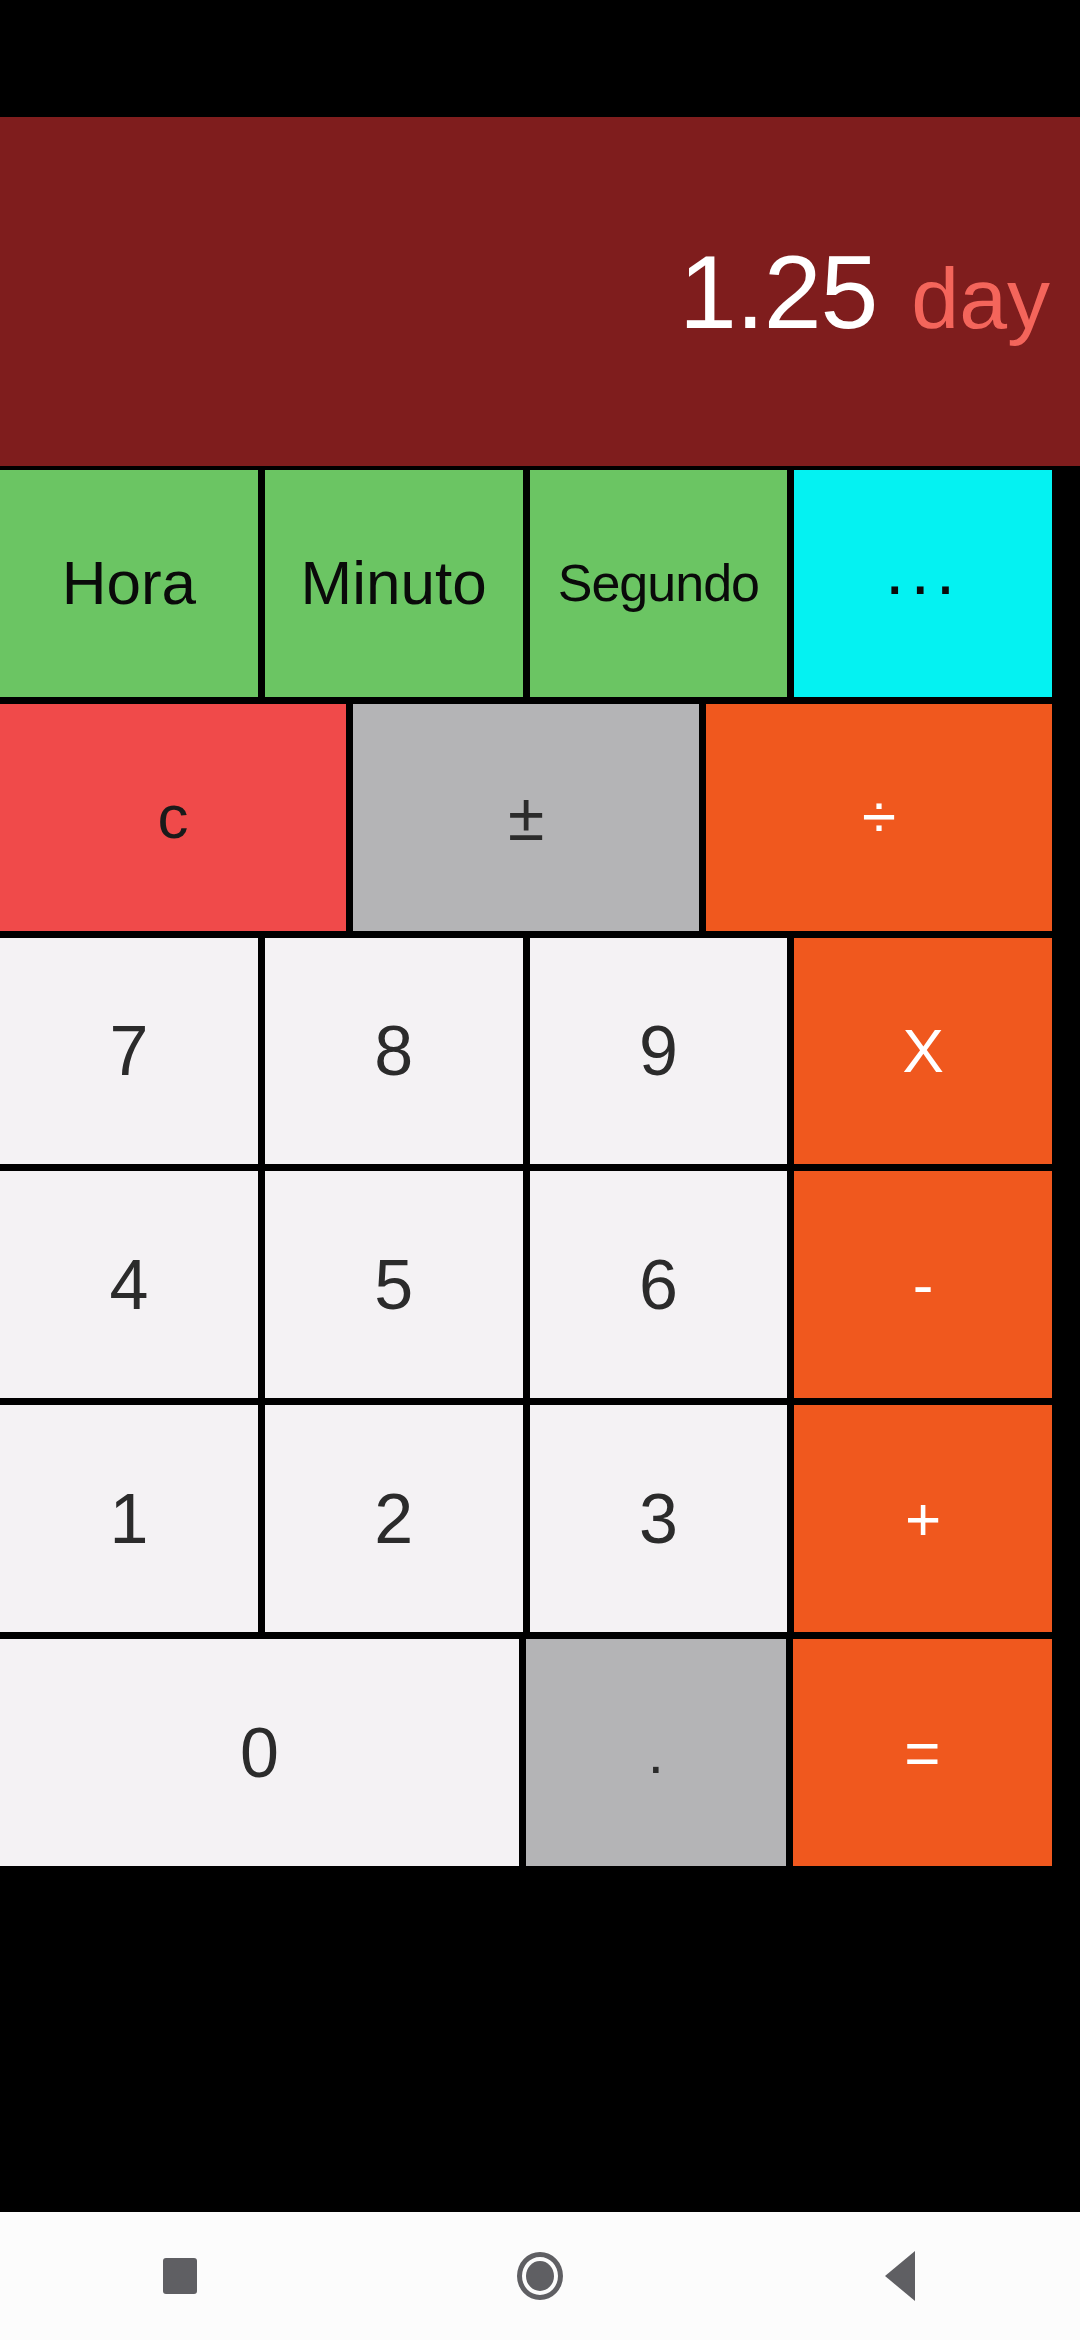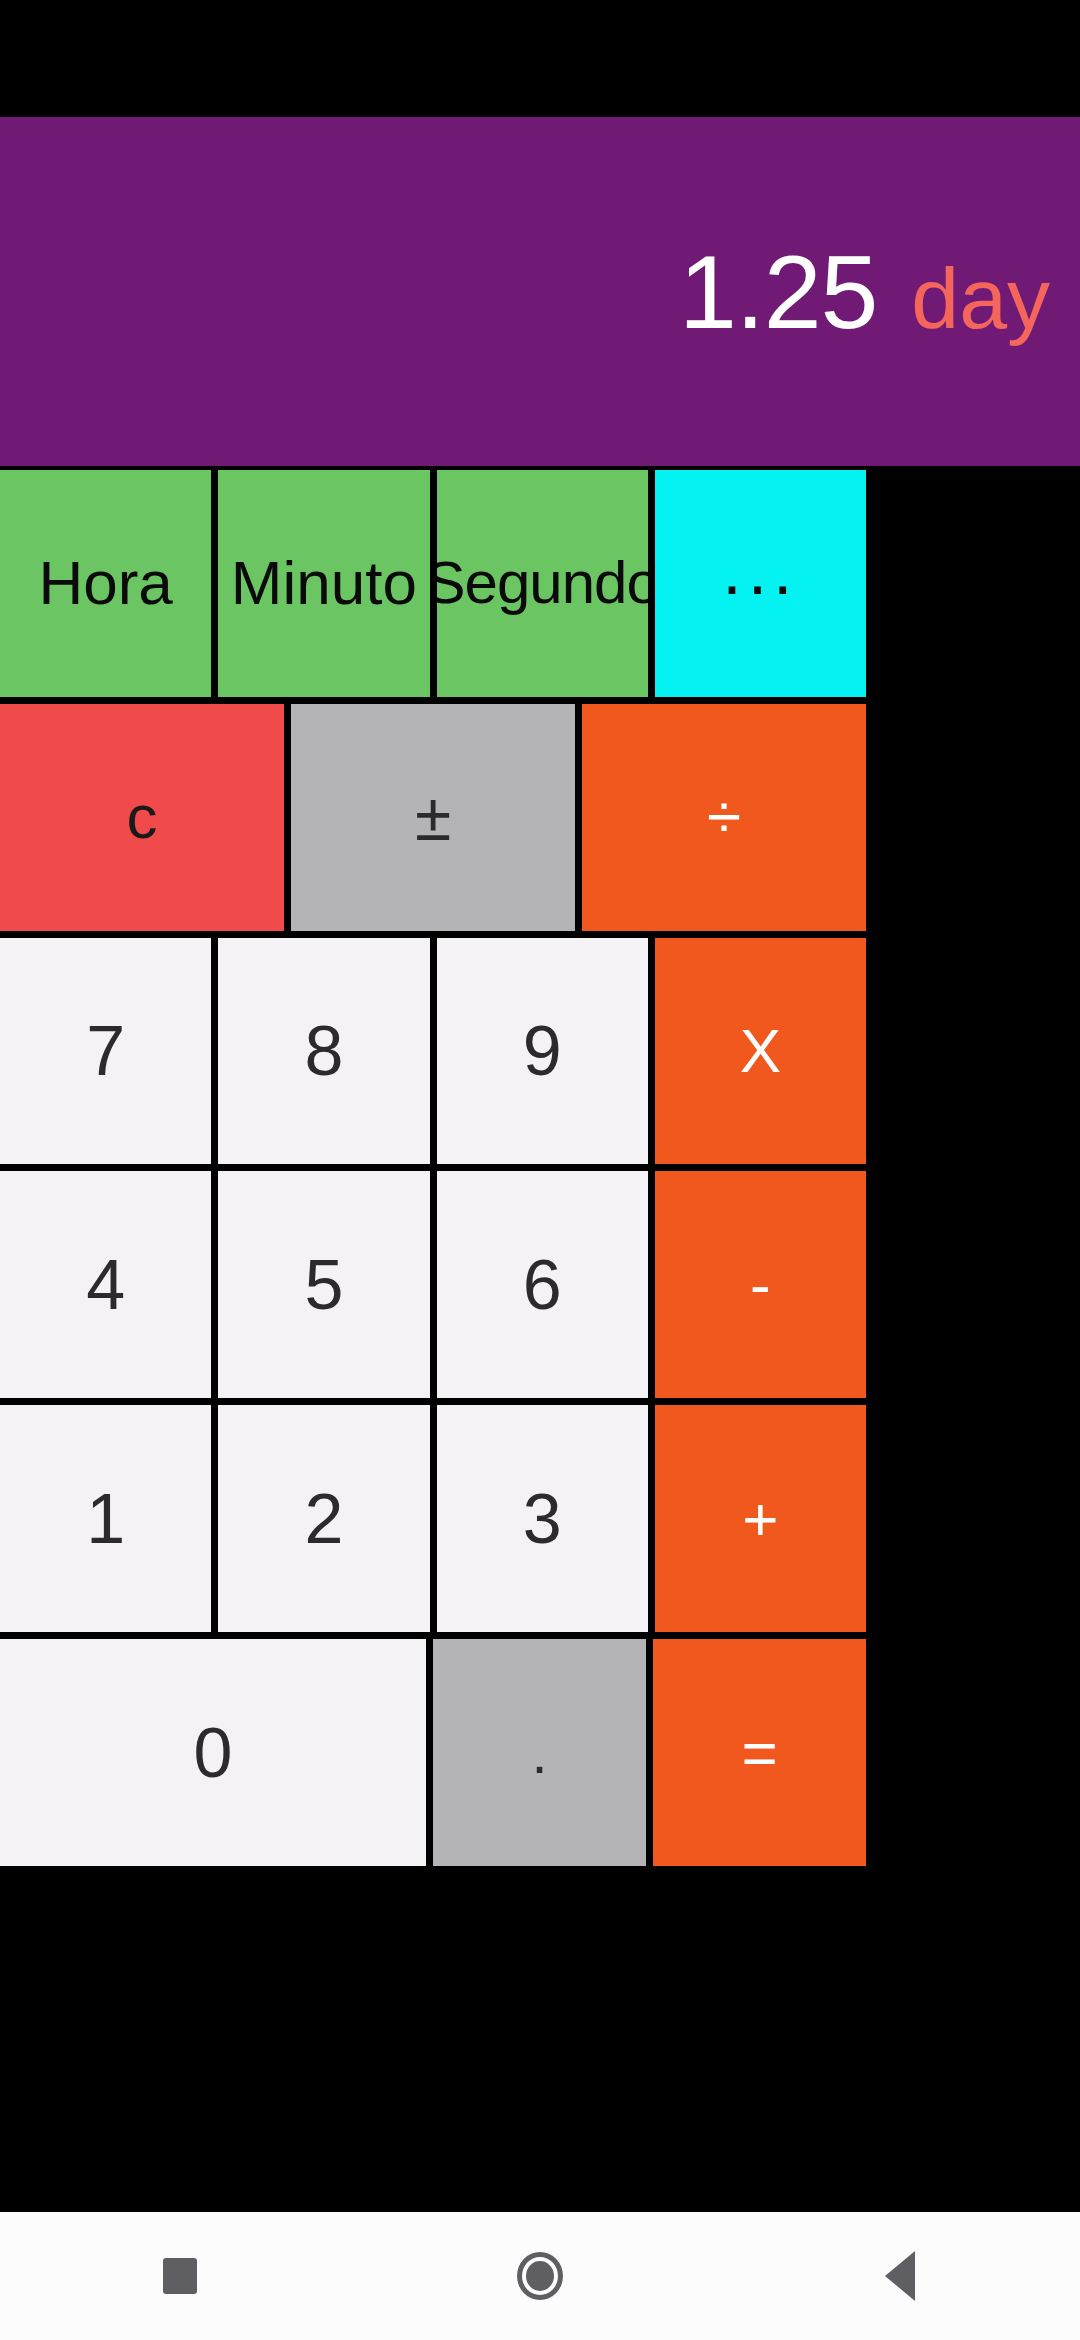--- a/index.html
+++ b/index.html
@@ -13,21 +13,21 @@
 
   
   .status-bar {
     position:absolute; left:0; top:0; width:1080px; height:117px;
     background:#000000;
   }
 
   
   .display {
     position:absolute; left:0; top:117px; width:1080px; height:349px;
-    background:#701a75;
+    background:#7f1d1d;
     display:flex; align-items:center; justify-content:flex-end;
     padding-right:30px;
   }
   .display-inner { display:flex; align-items:baseline; }
   .display-value {
     color:#FFFFFF;
     font-size:104px;
     font-weight:400;
     letter-spacing:-1px;
     line-height:1;
@@ -35,21 +35,21 @@
   .display-unit {
     color:#F4655B;
     font-size:86px;
     font-weight:400;
     line-height:1;
     margin-left:34px;
   }
 
   
   .keypad {
-    position:absolute; left:0; top:466px; width:866px; height:1400px;
+    position:absolute; left:0; top:466px; width:1052px; height:1400px;
     background:#000000;
     display:flex; flex-direction:column;
     gap:7px;
     padding-top:4px;
   }
   .krow { display:flex; gap:7px; flex:1 1 0; }
   .key {
     flex:1 1 0;
     display:flex; align-items:center; justify-content:center;
     border:none;
@@ -63,21 +63,21 @@
   
   .k-unit   { background:#6BC563; color:#0A0A0A; font-size:62px; }
   .k-more   { background:#04F2F2; color:#0A0A0A; font-size:70px;
               letter-spacing:6px; padding-bottom:26px; }
   .k-clear  { background:#F04A4A; color:#1A1A1A; font-size:62px; }
   .k-del    { background:#C46566; color:#1E1E1E; font-size:62px; }
   .k-gray   { background:#B4B4B6; color:#2B2B2B; font-size:66px; }
   .k-op     { background:#F0581E; color:#FFFFFF; font-size:62px; }
   .k-num    { background:#F4F2F4; color:#2B2B2B; font-size:70px; }
 
-  .k-unit.tight { font-size:60px; letter-spacing:-1px; }
+  .k-unit.tight { font-size:52px; letter-spacing:-1px; }
   .k-zero  { flex:2 1 0; }
   .k-dot   { font-size:58px; }
 
   
   .filler {
     position:absolute; left:0; top:1866px; width:1080px; height:346px;
     background:#000000;
   }
 
   

